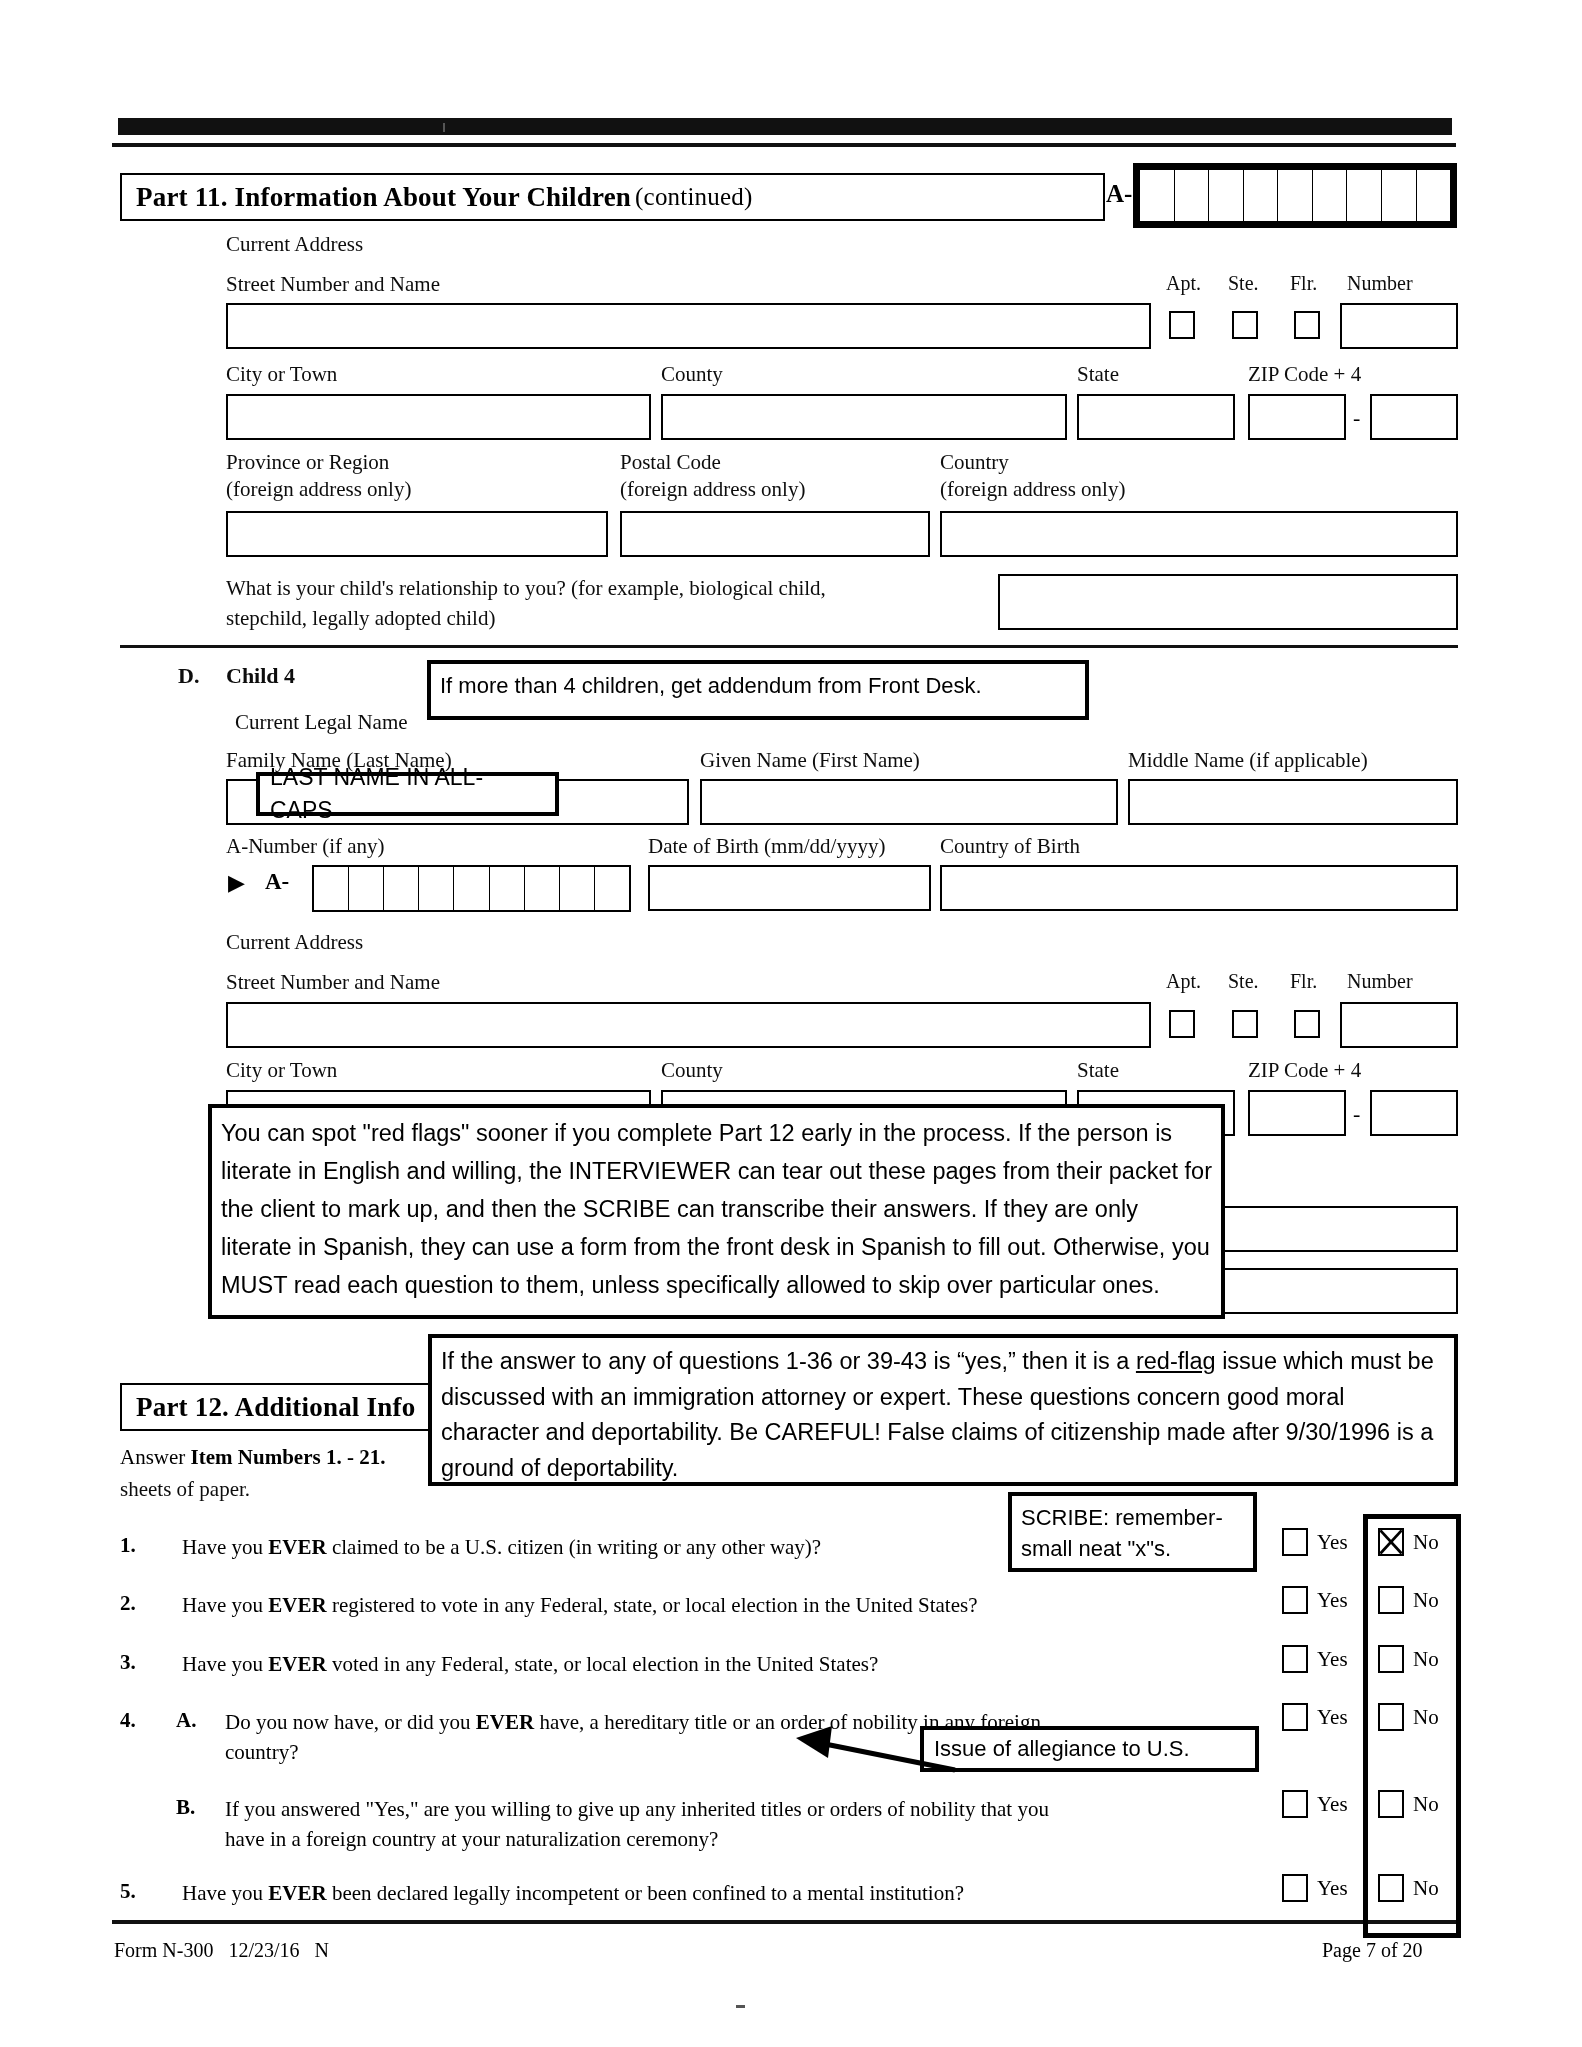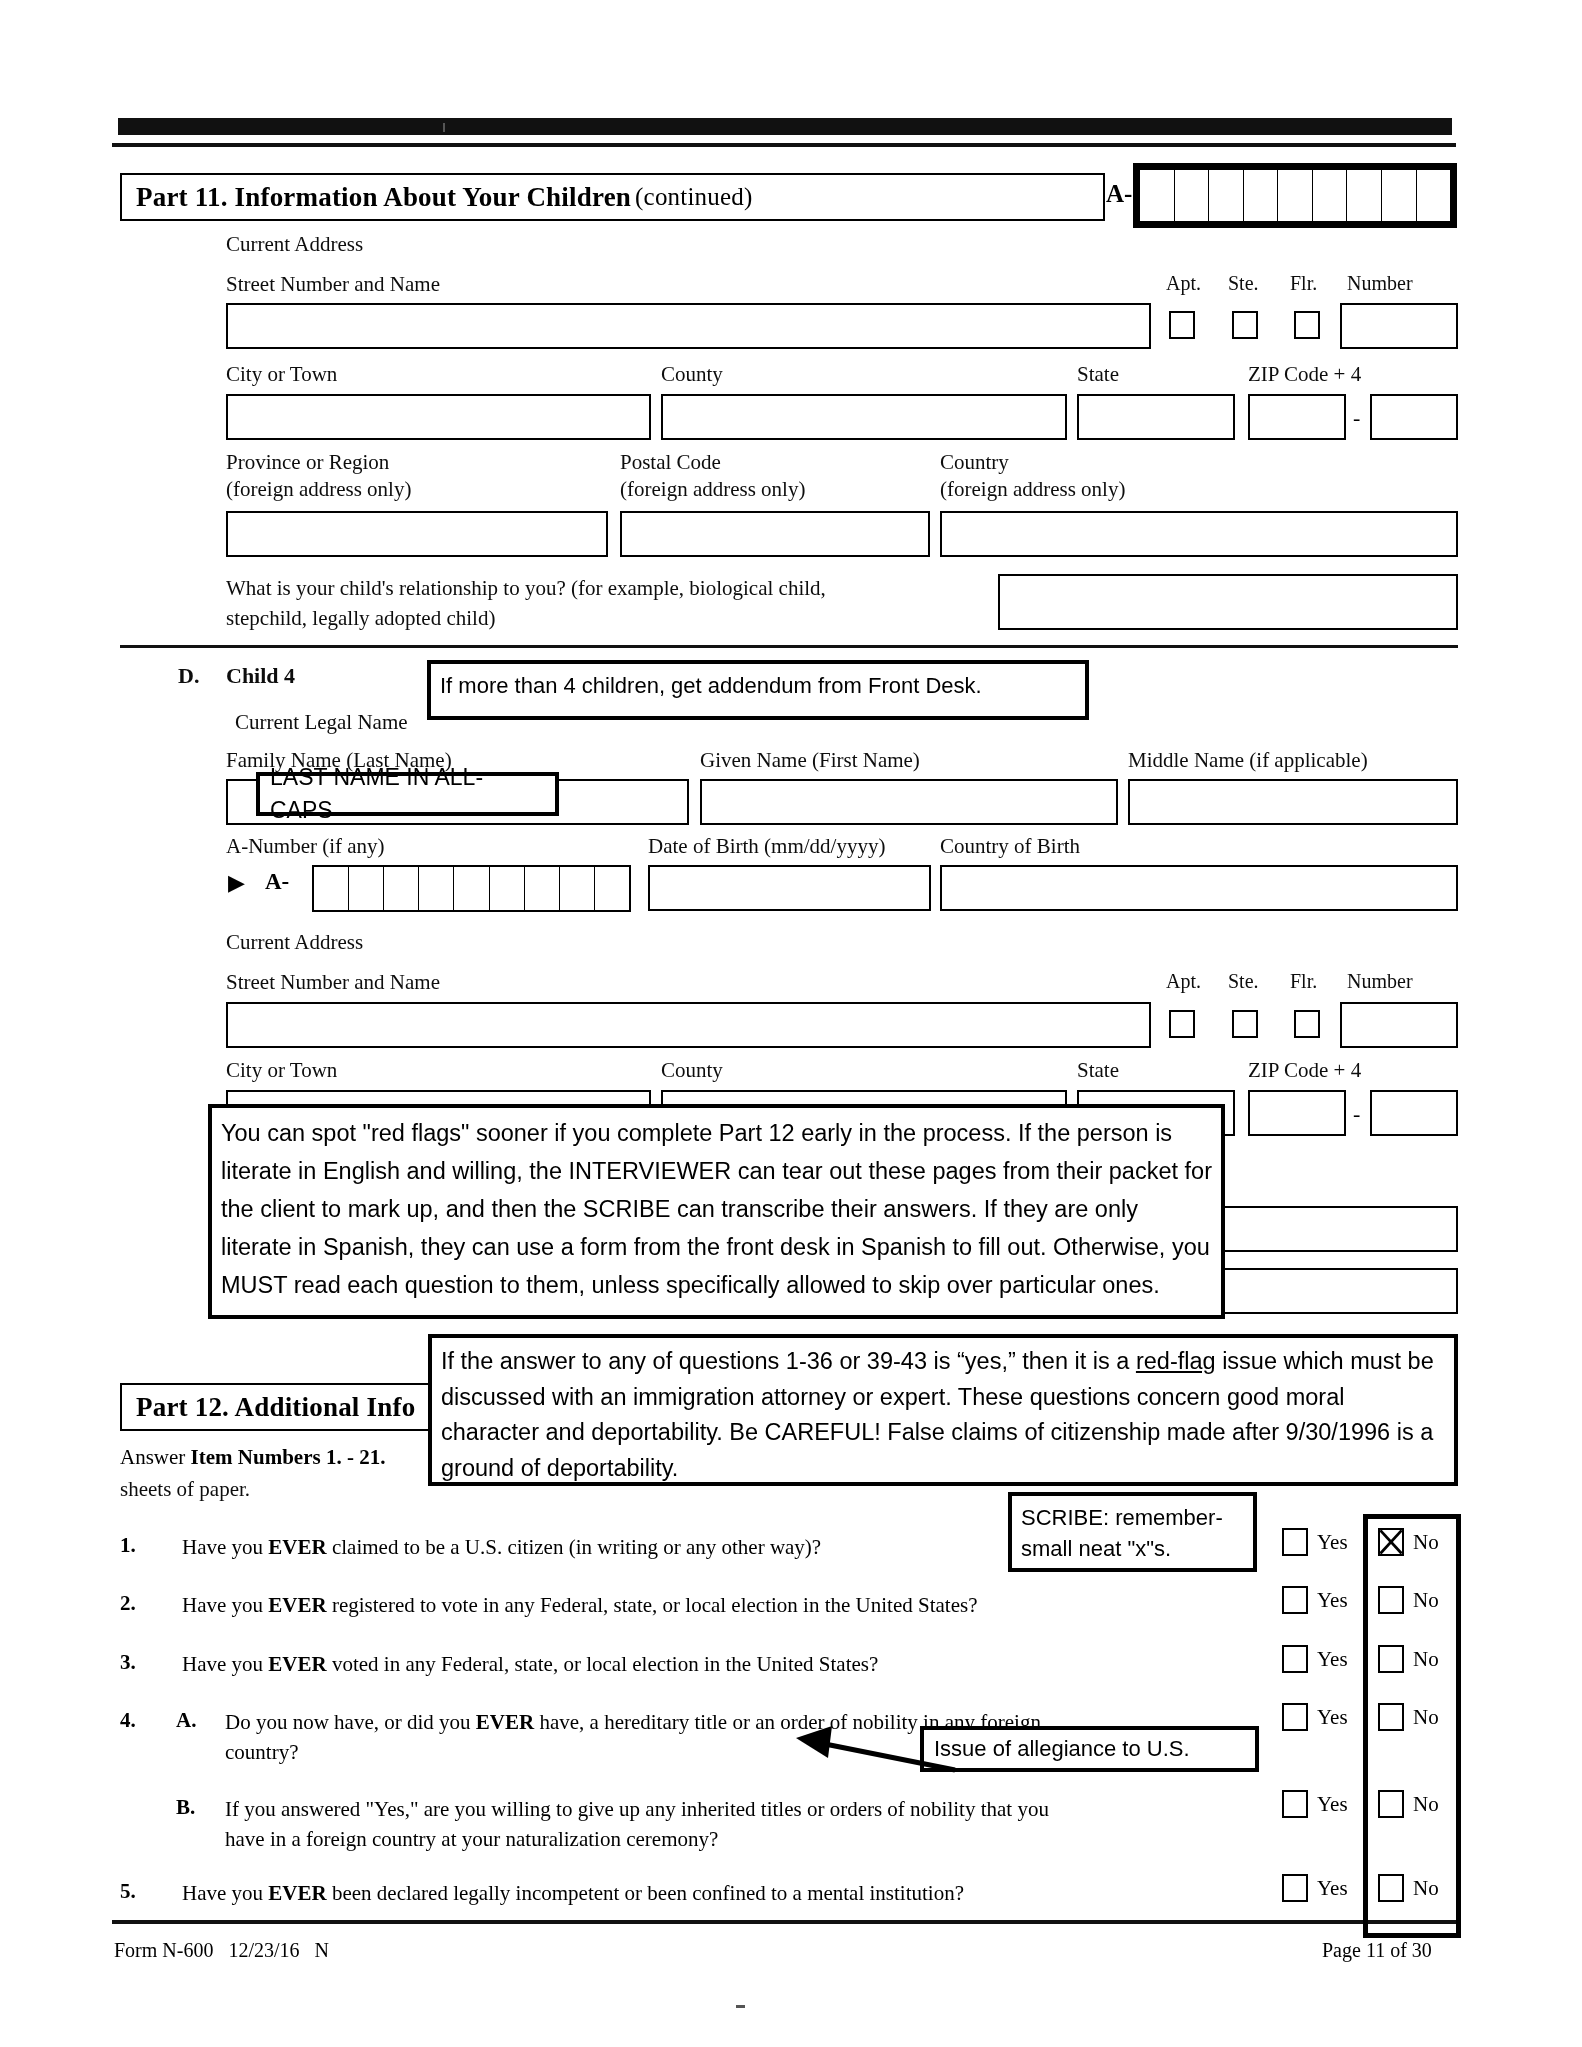--- a/index.html
+++ b/index.html
@@ -346,20 +346,20 @@
   <svg class="arrow-svg" style="left:780px; top:1710px; width:340px; height:80px;" viewBox="0 0 340 80">
     <line x1="175" y1="60" x2="35" y2="32" stroke="#000" stroke-width="5"></line>
     <polygon points="16,28 52,16 48,48" fill="#000"></polygon>
   </svg>
   <div class="anno" style="left:920px; top:1726px; width:339px; height:46px; display:flex; align-items:center; padding:0 10px;">
     <span>Issue of allegiance to U.S.</span>
   </div>
 
   <div class="footer-rule"></div>
   <div class="footer-txt" style="left:114px; top:1939px;">
-    <span>Form N-600</span>&nbsp;&nbsp;
+    <span>Form N-300</span>&nbsp;&nbsp;
     <span>12/23/16</span>&nbsp;&nbsp;
     <span>N</span>
   </div>
-  <div class="footer-txt" style="left:1322px; top:1939px;">Page 11 of 30</div>
+  <div class="footer-txt" style="left:1322px; top:1939px;">Page 7 of 20</div>
   <div class="tick" style="left:736px; top:2005px; width:9px; height:3px;"></div>
 
 </div>
 
 </body></html>

